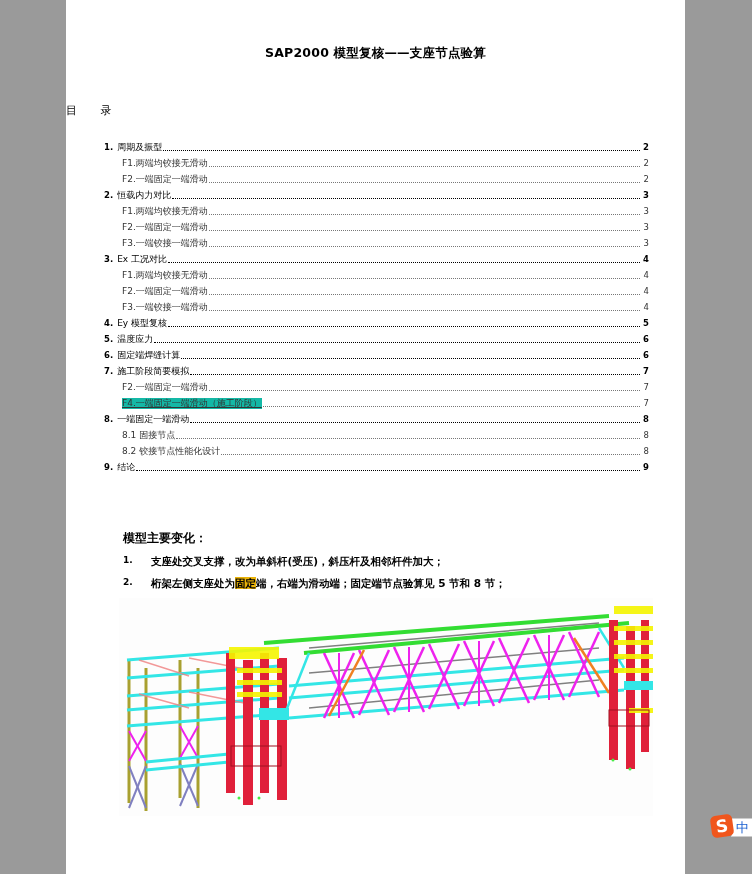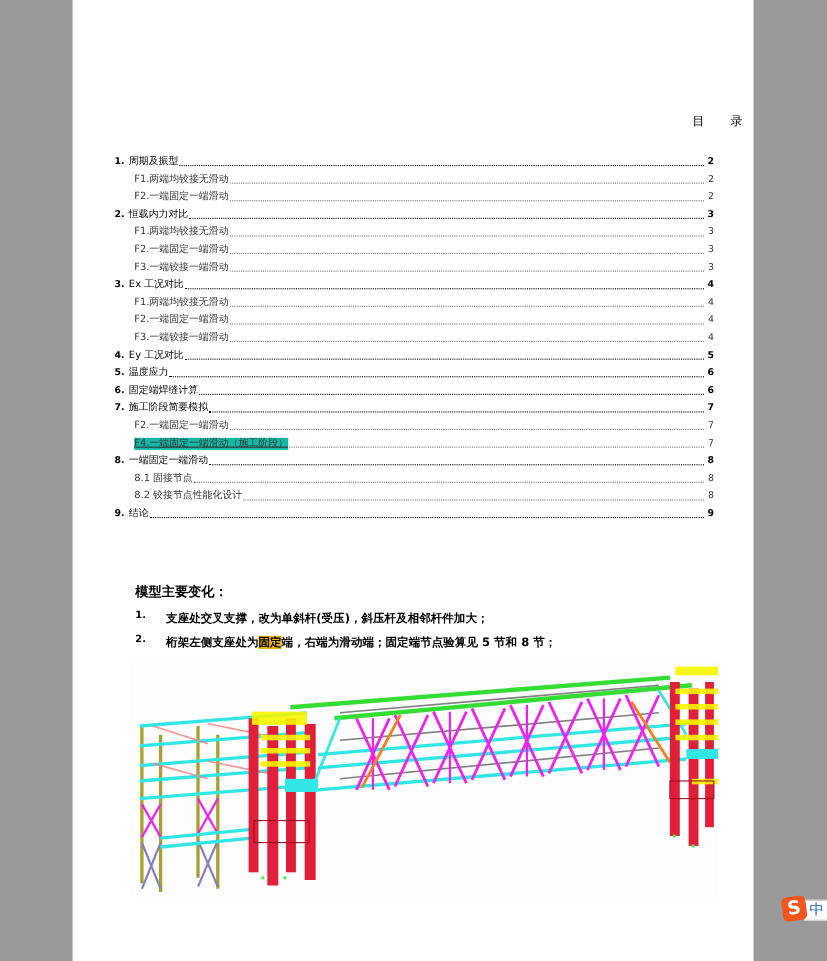--- a/index.html
+++ b/index.html
@@ -8,21 +8,21 @@
     font-family: "DejaVu Sans", sans-serif; color: #000;
   }
   .page {
     position: absolute; left: 66px; top: 0; width: 619px; height: 874px; background: #ffffff;
   }
   .doc-title {
     position: absolute; left: 0; right: 0; top: 45px; text-align: center;
     font-weight: bold; font-size: 12.5px; letter-spacing: 0.2px;
   }
   .toc-title {
-    position: absolute; left: 0; right: 0; top: 103px; text-align: right;
+    position: absolute; left: 0; right: 0; top: 103px; text-align: left;
     font-size: 11px; letter-spacing: 10px;
   }
   .toc { position: absolute; left: 38px; top: 137px; width: 545px; }
   .toc-row {
     height: 16px; display: flex; align-items: flex-end; font-size: 9px; line-height: 11px;
     position: relative;
   }
   .toc-row.l2 { padding-left: 18px; color: #333; }
   .toc-row.l1 { font-weight: normal; }
   .toc-row .num { font-weight: bold; margin-right: 4px; font-size: 8.5px; }
@@ -57,20 +57,21 @@
   .ime .bar {
     position: absolute; left: 22px; top: 5px; width: 21px; height: 17px; background: #fff;
     border: 1px solid #ccc; border-right: none; color: #1a5fd0; font-size: 13px; line-height: 17px;
     text-align: center;
   }
 </style>
 </head>
 <body>
 
 <div class="page">
+  <div class="doc-title">SAP2000 模型复核——支座节点验算</div>
   <div class="toc-title">目    录</div>
 
   <div class="toc" id="toc">
       <div class="toc-row l1">
         <span class="num">1.</span>
         <span class="label">周期及振型</span>
         <span class="dots"></span>
         <span class="page-no">2</span>
       </div>
       <div class="toc-row l2">
@@ -120,21 +121,21 @@
         <span class="dots"></span>
         <span class="page-no">4</span>
       </div>
       <div class="toc-row l2">
         <span class="label">F3.一端铰接一端滑动</span>
         <span class="dots"></span>
         <span class="page-no">4</span>
       </div>
       <div class="toc-row l1">
         <span class="num">4.</span>
-        <span class="label">Ey 工况对比</span>
+        <span class="label">Ey 模型复核</span>
         <span class="dots"></span>
         <span class="page-no">5</span>
       </div>
       <div class="toc-row l1">
         <span class="num">5.</span>
         <span class="label">温度应力</span>
         <span class="dots"></span>
         <span class="page-no">6</span>
       </div>
       <div class="toc-row l1">

